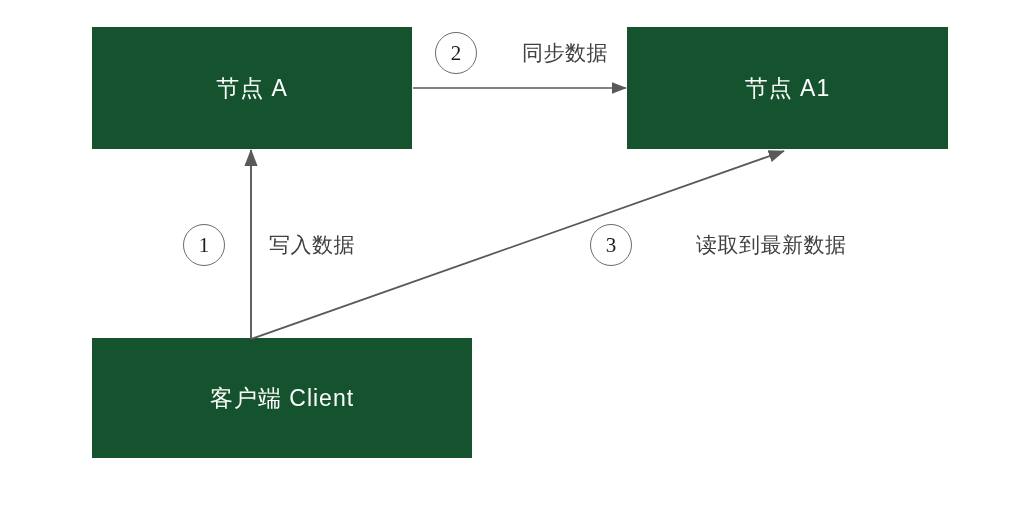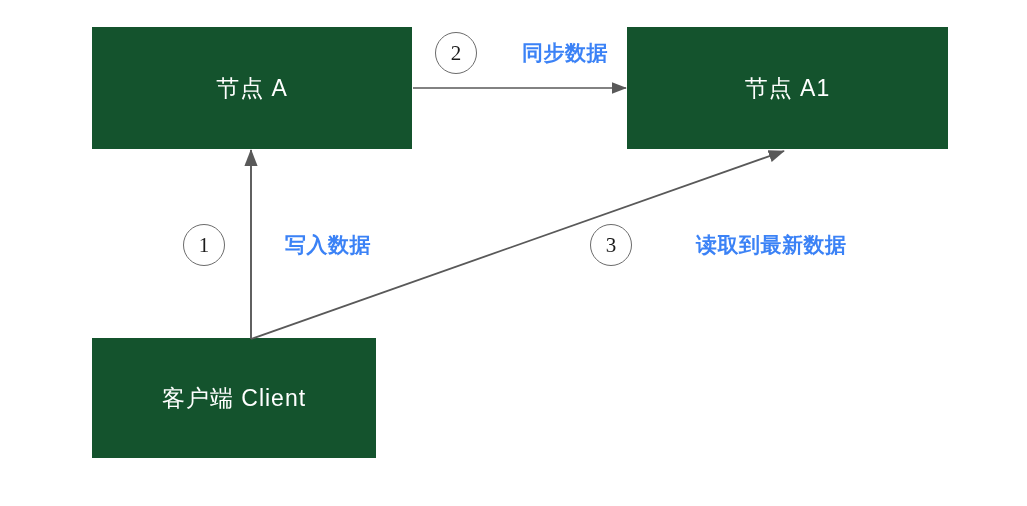--- a/index.html
+++ b/index.html
@@ -30,21 +30,21 @@
   }
   .node-label {
     color: #ffffff;
     font-size: 23px;
     letter-spacing: 1px;
     white-space: nowrap;
     font-weight: 400;
   }
   #node-a      { left: 92px;  top: 27px;  width: 320px; height: 122px; }
   #node-a1     { left: 627px; top: 27px;  width: 321px; height: 122px; text-align: right; }
-  #node-client { left: 92px;  top: 338px; width: 284px; height: 120px; }
+  #node-client { left: 92px;  top: 338px; width: 380px; height: 120px; }
 
   svg.edges {
     position: absolute;
     left: 0; top: 0;
     width: 1027px;
     height: 506px;
     overflow: visible;
     pointer-events: none;
   }
 
@@ -65,27 +65,27 @@
     background: transparent;
   }
   .step-badge span {
     font-size: 21px;
     color: #1b1b1b;
     line-height: 1;
     font-family: "Liberation Serif", "DejaVu Serif", serif;
   }
   .step-text {
     font-size: 21px;
-    color: #3b82f6;
+    color: #404040;
     white-space: nowrap;
-    font-weight: 700;
+    font-weight: 400;
     letter-spacing: 0.5px;
   }
   #step-1 { left: 183px; top: 224px; }
-  #step-1 .step-text { margin-left: 60px; }
+  #step-1 .step-text { margin-left: 44px; }
   #step-2 { left: 435px; top: 32px; }
   #step-2 .step-text { margin-left: 45px; }
   #step-3 { left: 590px; top: 224px; }
   #step-3 .step-text { margin-left: 64px; }
 </style>
 </head>
 <body>
 
 <div id="canvas">
 

